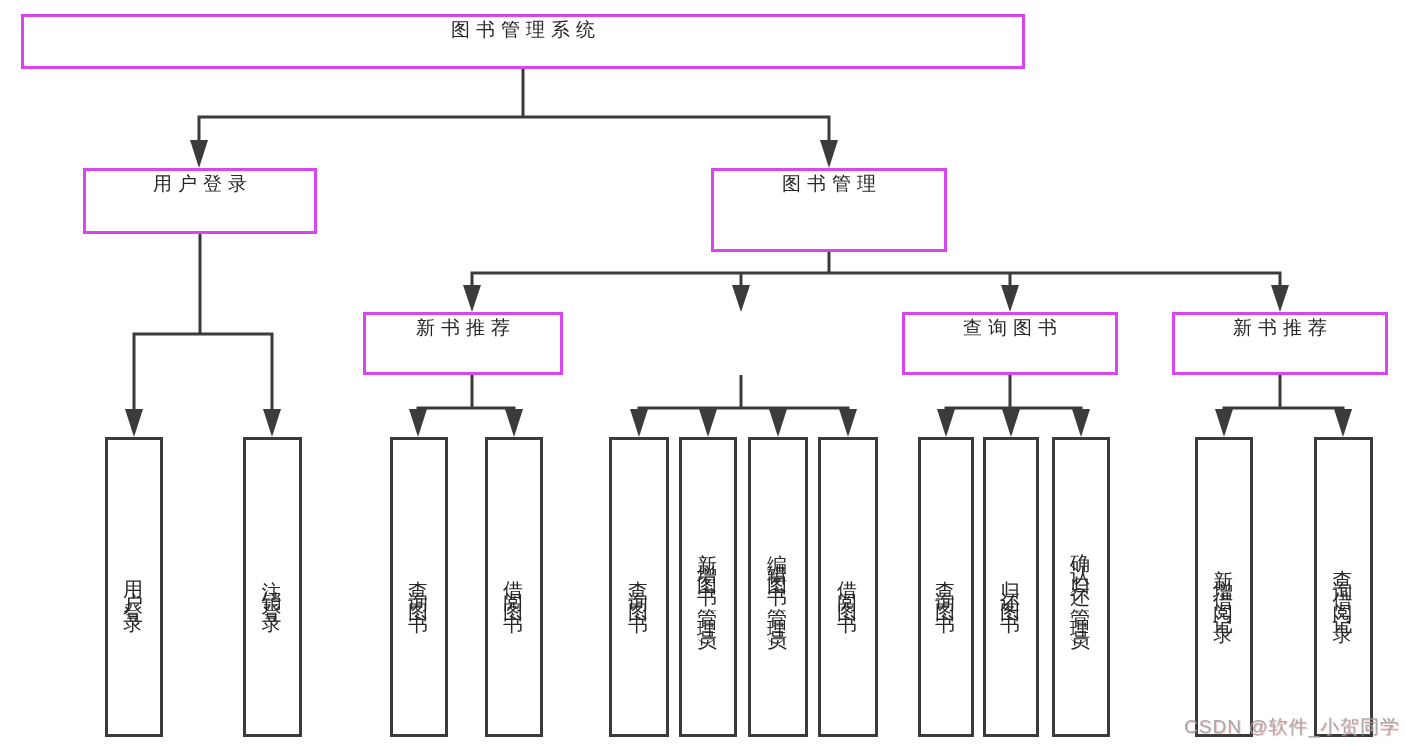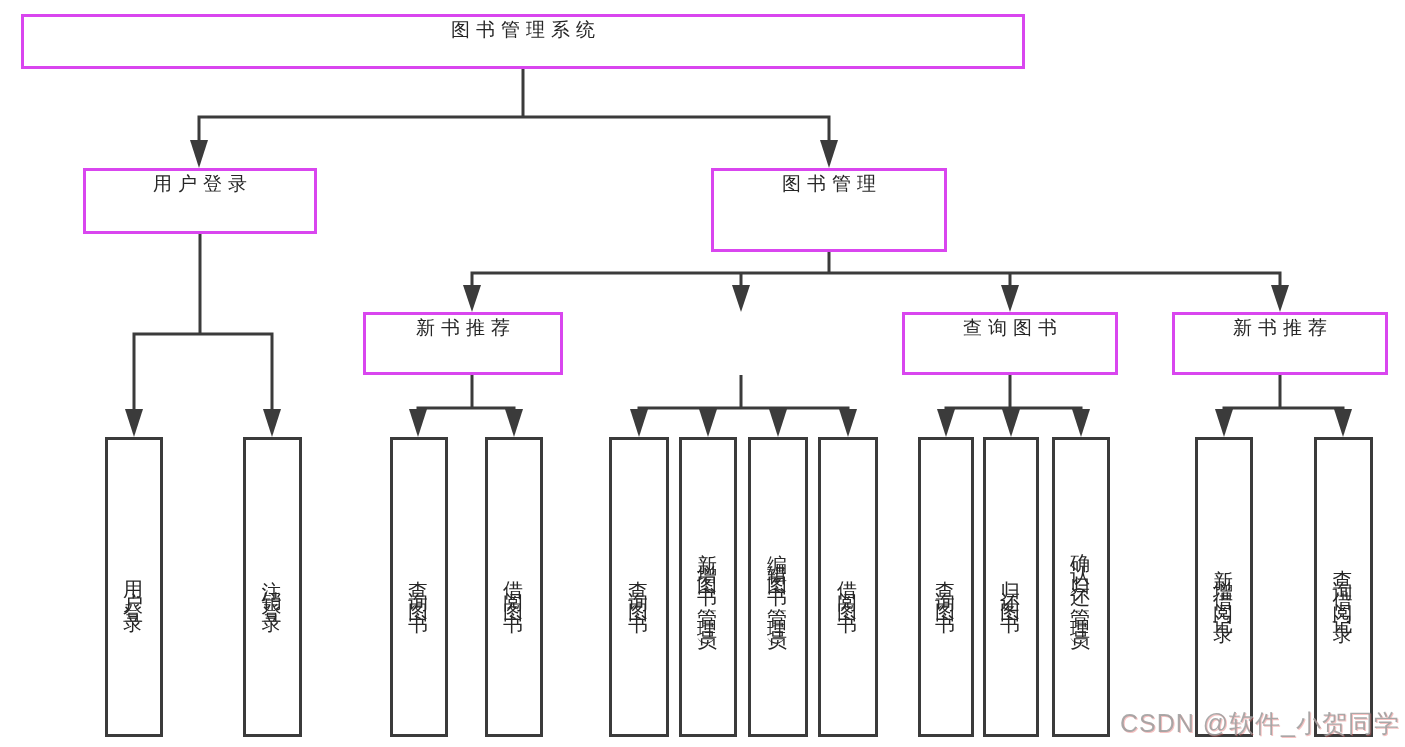--- a/index.html
+++ b/index.html
@@ -77,21 +77,21 @@
   .lf9  { left: 918px;  width: 56px; }
   .lf10 { left: 983px;  width: 56px; }
   .lf11 { left: 1052px; width: 58px; }
   .lf12 { left: 1195px; width: 58px; }
   .lf13 { left: 1314px; width: 59px; }
   .watermark {
     position: absolute;
     right: 5px;
     bottom: 7px;
     z-index: 3;
-    font-size: 25px;
+    font-size: 19px;
     color: rgba(158, 158, 158, 0.88);
     text-shadow: 1px 1px 0 rgba(233, 98, 98, 0.38);
     letter-spacing: 1px;
     white-space: nowrap;
   }
 </style>
 </head>
 <body>
 
 <div class="canvas">

